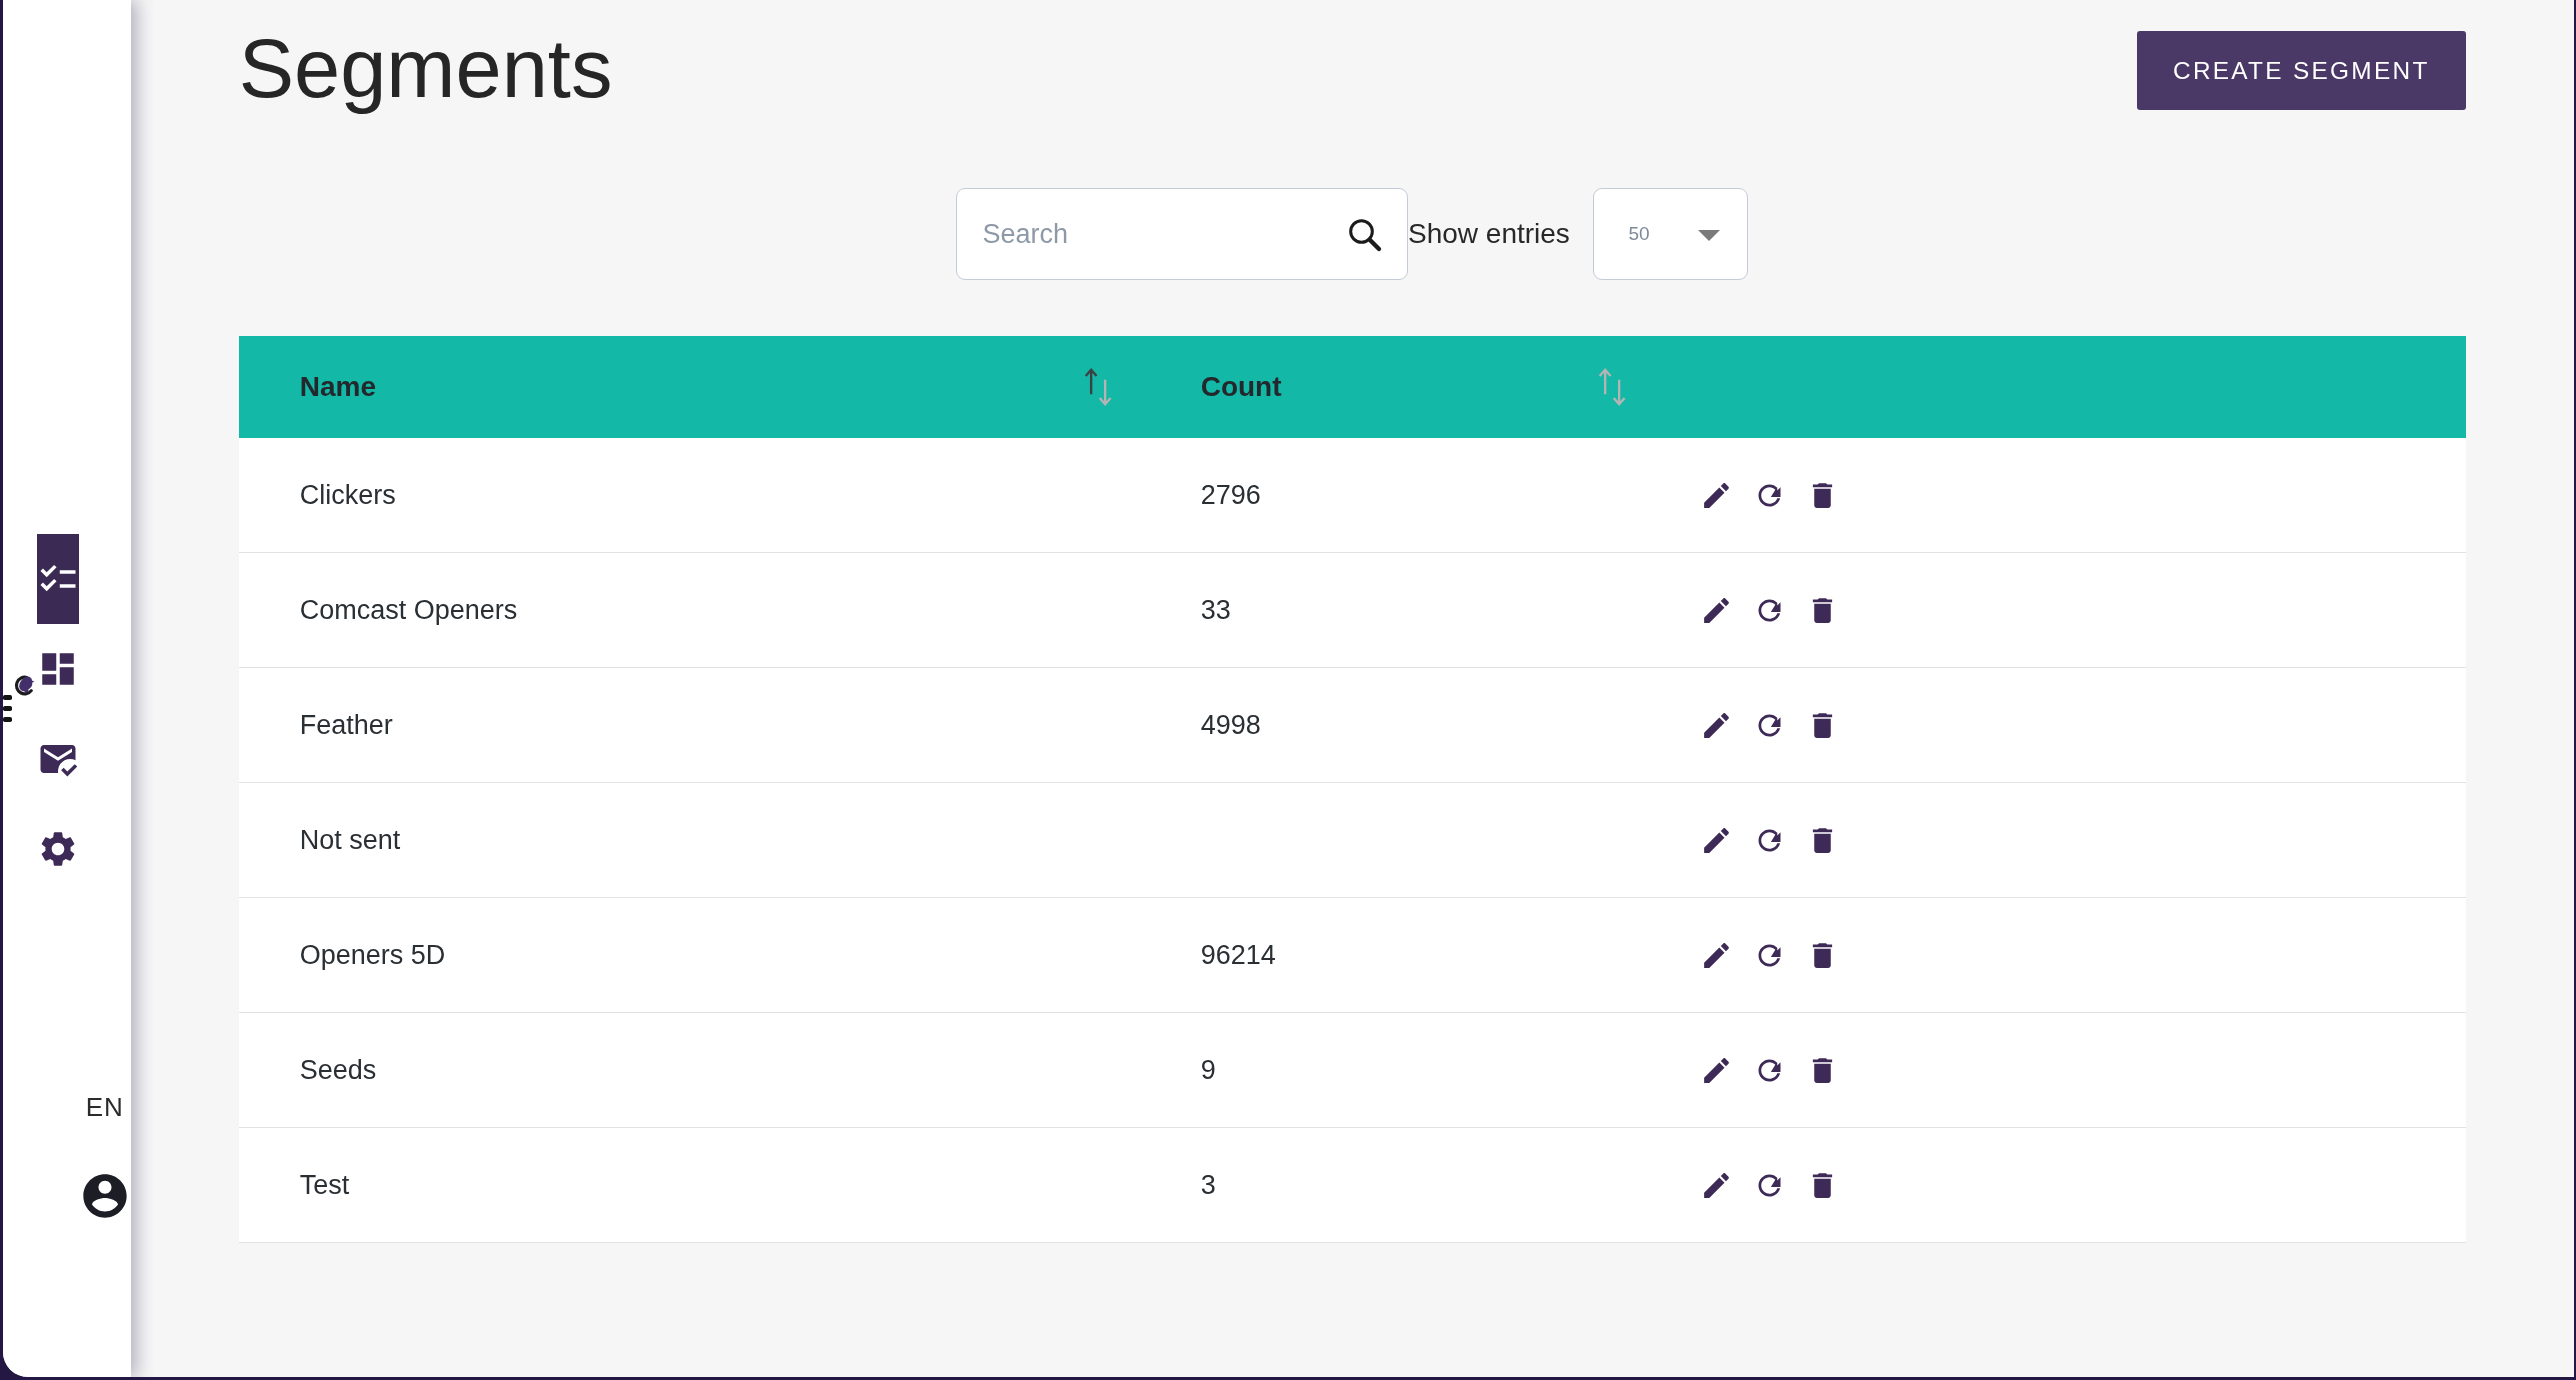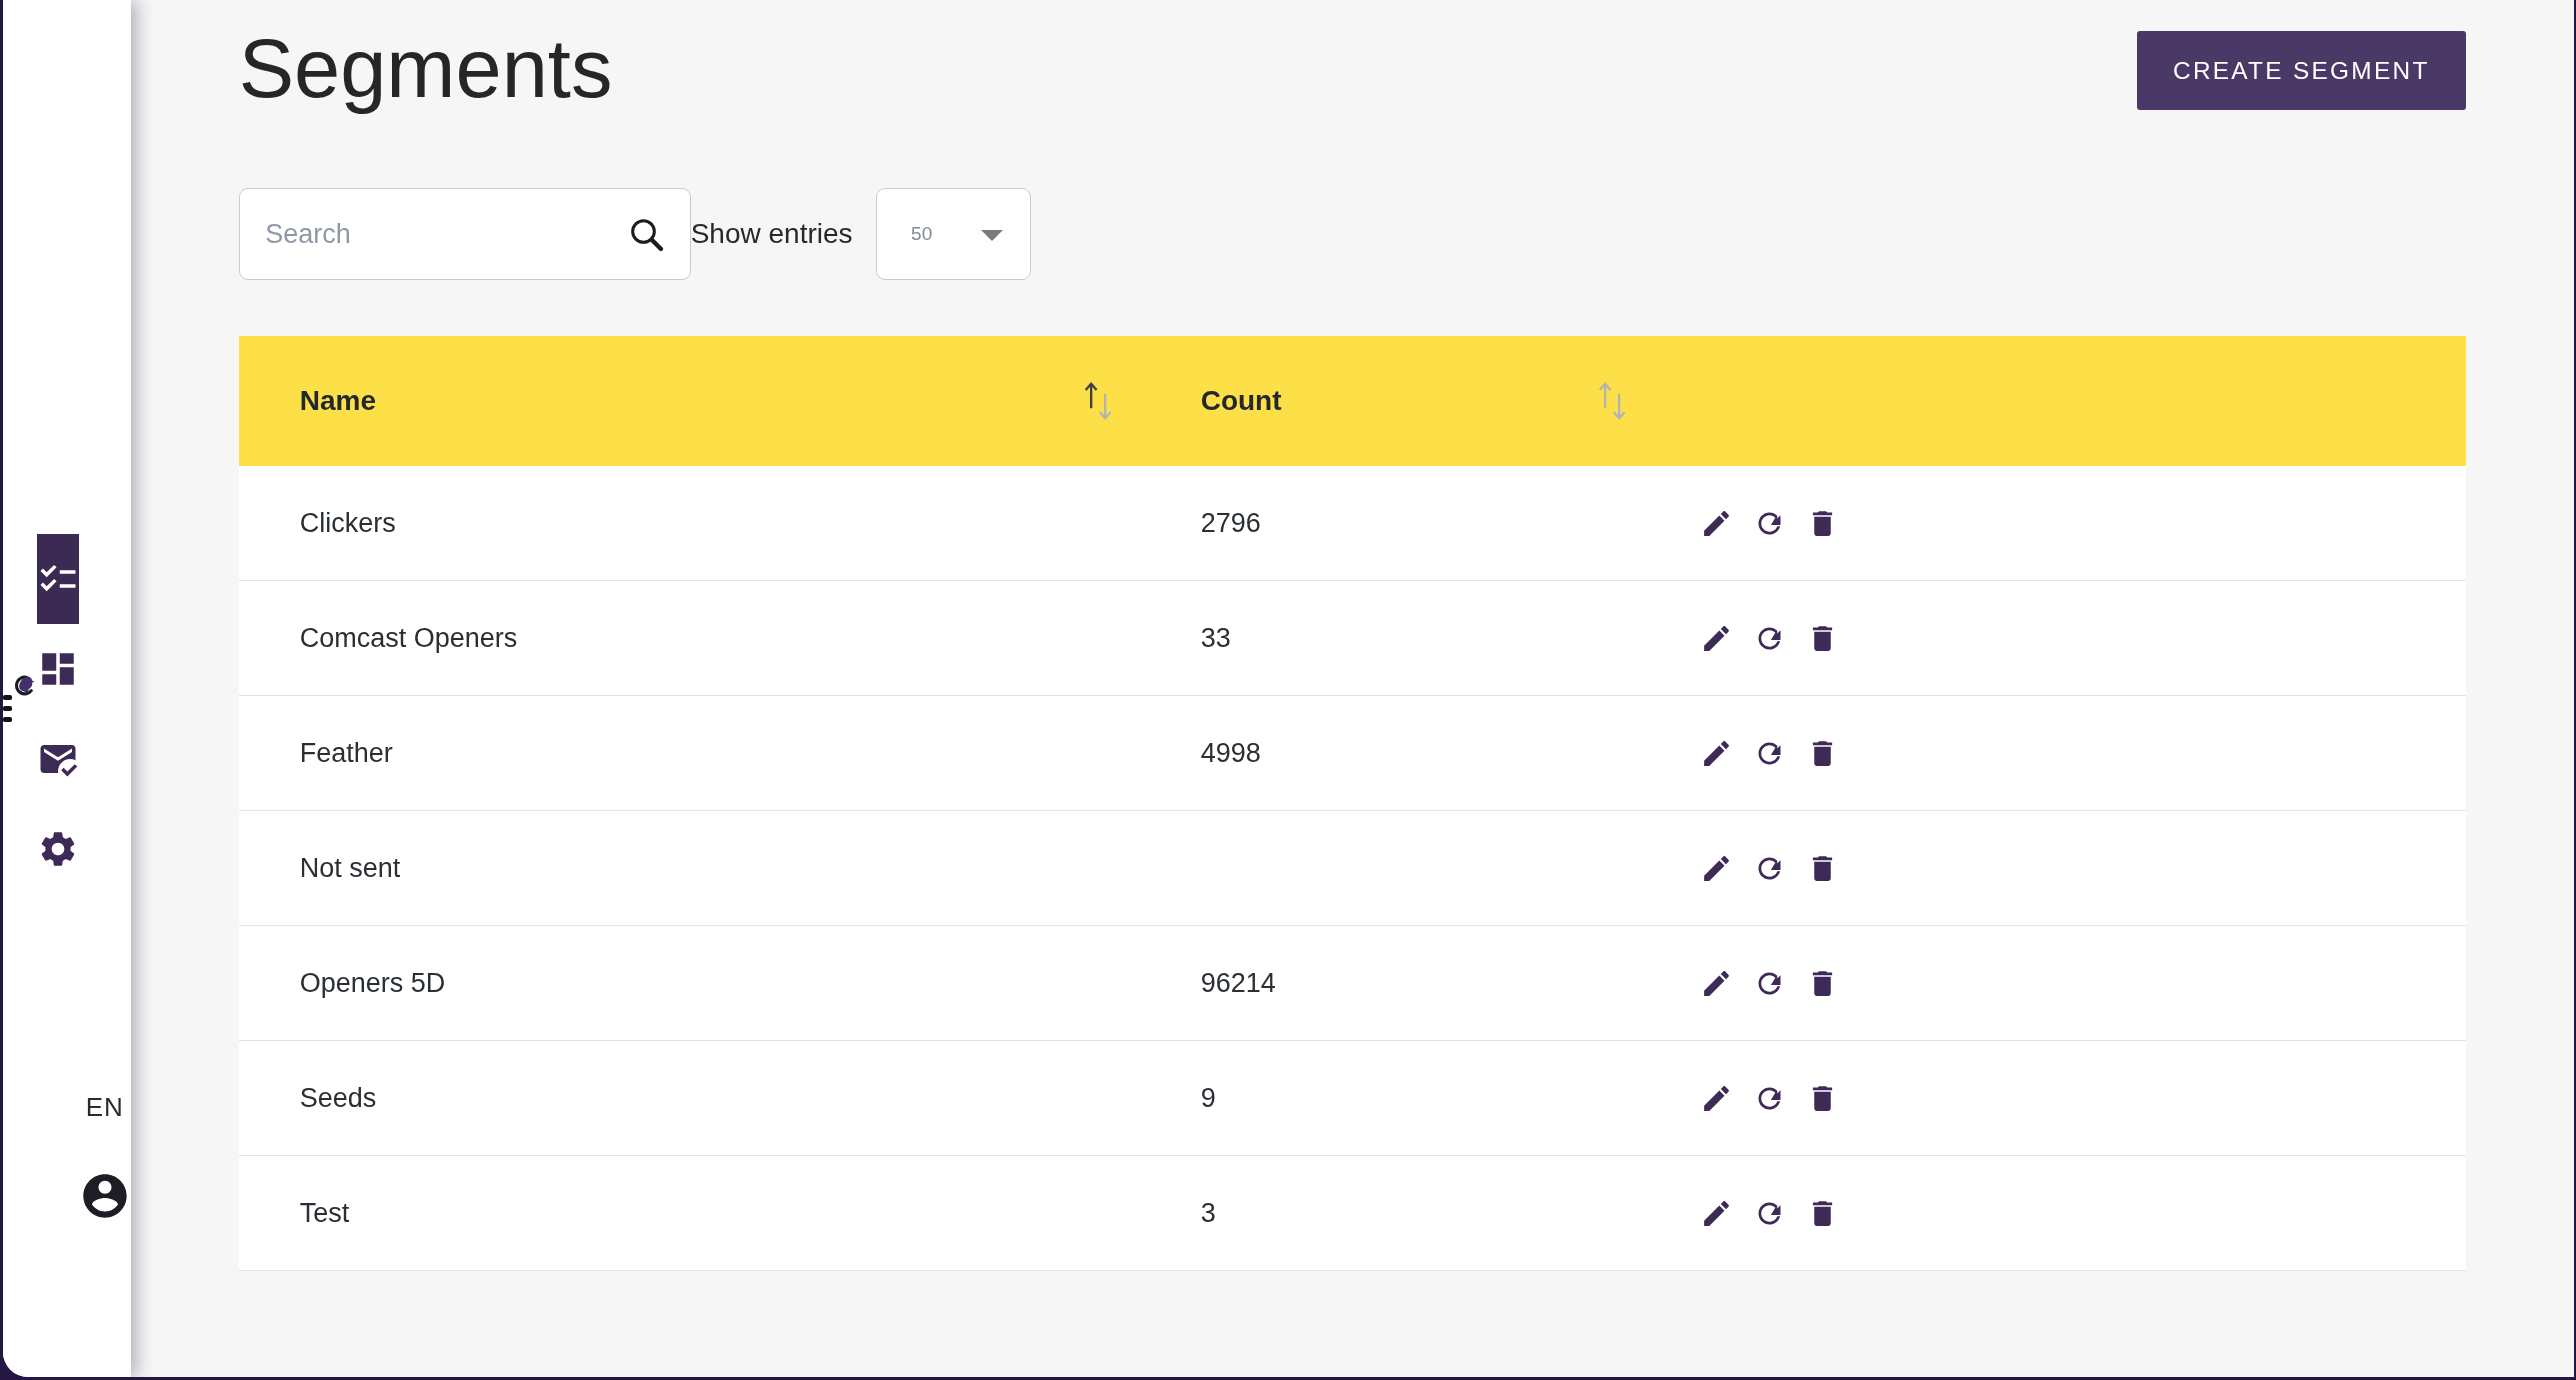--- a/index.html
+++ b/index.html
@@ -34,21 +34,21 @@
   .avatar svg{width:52px;height:52px;fill:#1d1d26;}
   
   .content{flex:1;padding:0 108px;box-sizing:border-box;position:relative;}
   .topbar{display:flex;justify-content:space-between;align-items:flex-start;margin-top:22px;}
   .page-title{font-size:83px;line-height:94px;font-weight:500;color:#262626;margin:0;}
   .create-btn{
     margin-top:9px;height:79px;padding:0 36px;border:none;border-radius:3px;
     background:#4a3866;color:#ffffff;font-size:24.4px;letter-spacing:2.3px;
     font-family:inherit;font-weight:500;cursor:pointer;
   }
-  .toolbar{display:flex;justify-content:flex-start;align-items:center;margin-top:72px;}
+  .toolbar{display:flex;justify-content:center;align-items:center;margin-top:72px;}
   .search-box{
     width:452px;height:92px;box-sizing:border-box;background:#ffffff;
     border:1.8px solid #c3ccd6;border-radius:9px;display:flex;align-items:center;padding:0 23.5px;
   }
   .search-box input{
     flex:1;border:none;outline:none;font-size:27px;color:#33404e;background:transparent;
     font-family:inherit;min-width:0;
   }
   .search-box input::placeholder{color:#8e99a8;opacity:1;}
   .search-box svg{width:40px;height:40px;flex:0 0 auto;cursor:pointer;}
@@ -62,21 +62,21 @@
   .entries-caret{
     position:absolute;right:27px;top:50%;margin-top:-4.5px;width:0;height:0;
     border-left:11px solid transparent;border-right:11px solid transparent;border-top:11.7px solid #7a7a7a;
   }
   
   .segments-table{margin-top:56px;width:100%;border-collapse:collapse;table-layout:fixed;}
   .segments-table col.c-name{width:962px;}
   .segments-table col.c-count{width:483px;}
   .segments-table col.c-actions{width:172px;}
   .segments-table th{
-    height:130px;background:#fde047;font-size:28px;font-weight:600;color:#23282d;
+    height:102px;background:#14b8a6;font-size:28px;font-weight:600;color:#23282d;
     text-align:left;padding:0;
   }
   .th-inner{display:flex;align-items:center;justify-content:space-between;}
   .th-name .th-inner{padding-left:61px;padding-right:83px;}
   .th-count .th-inner{padding-right:52px;}
   .sort{position:relative;width:36px;height:43px;flex:0 0 auto;cursor:pointer;}
   .sort svg{position:absolute;width:16.3px;height:31px;}
   .sort .up{left:1.8px;top:0.9px;}
   .sort .down{left:15.4px;top:11px;}
   .sort .dark{stroke:#3c4043;}

